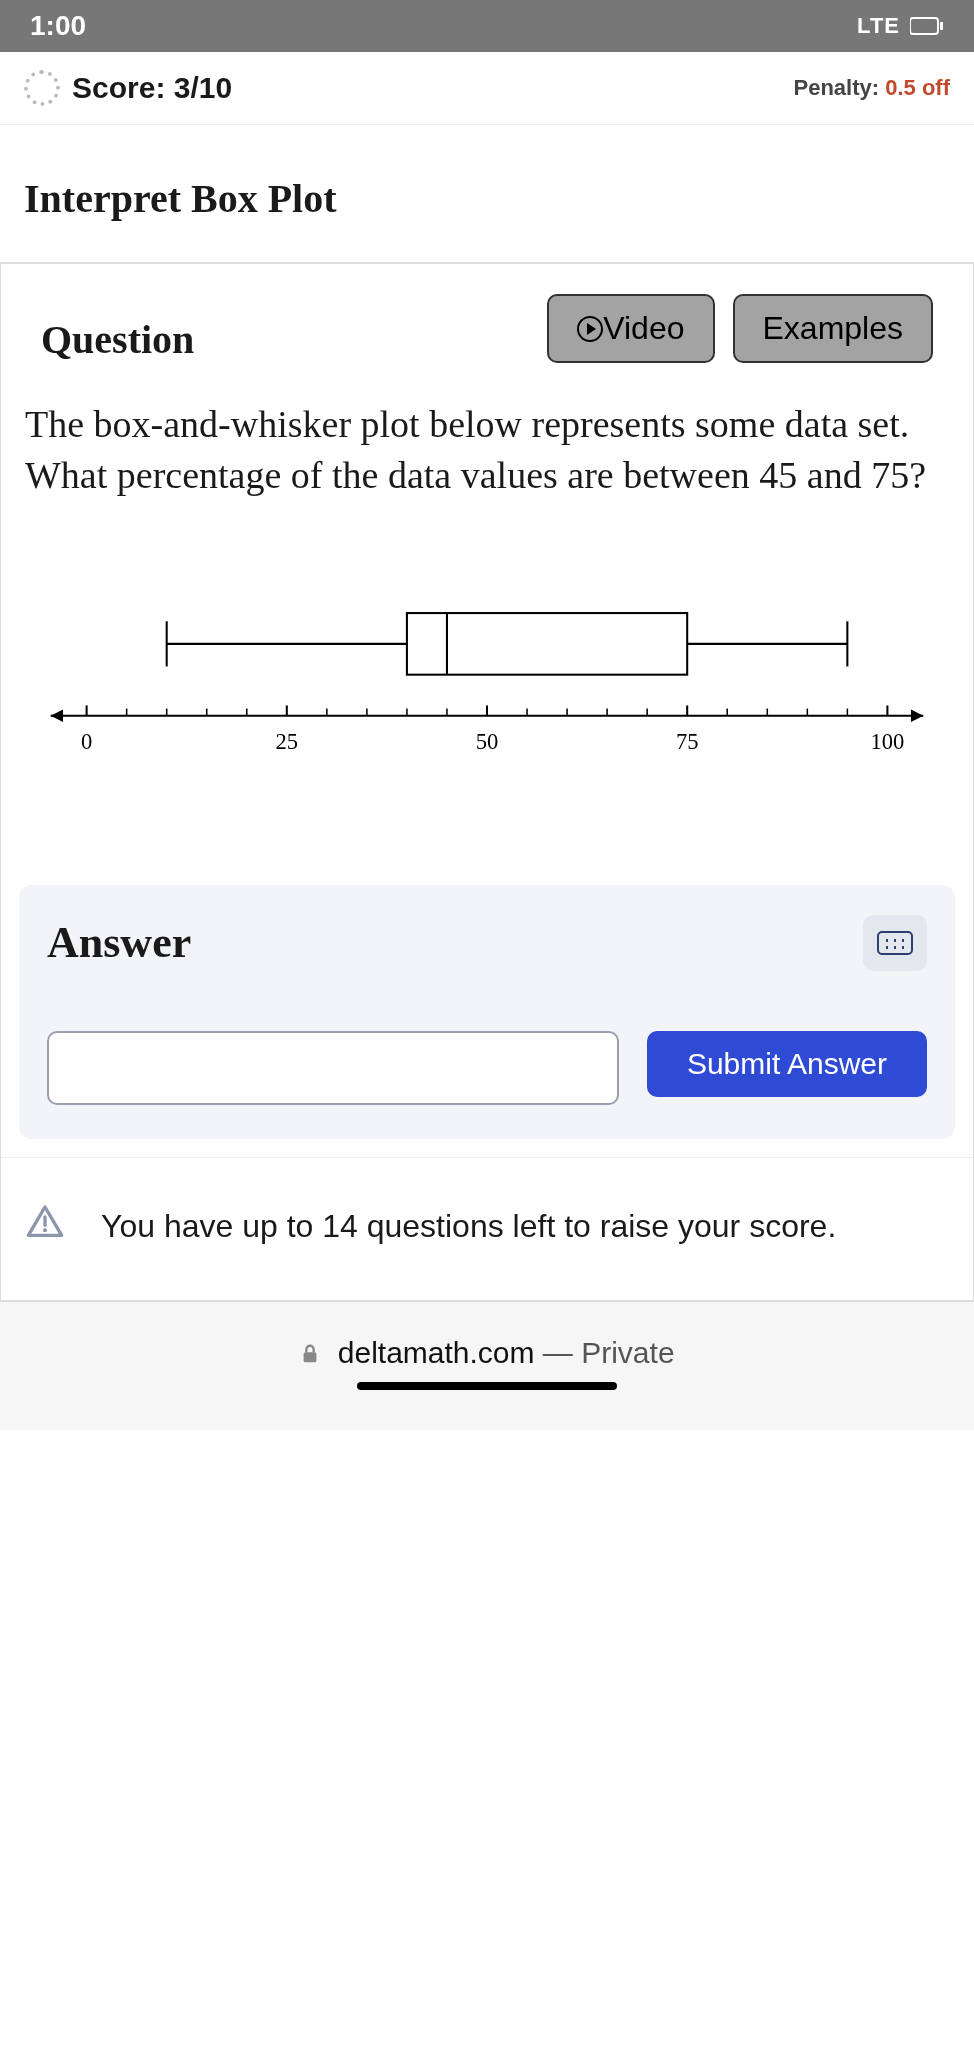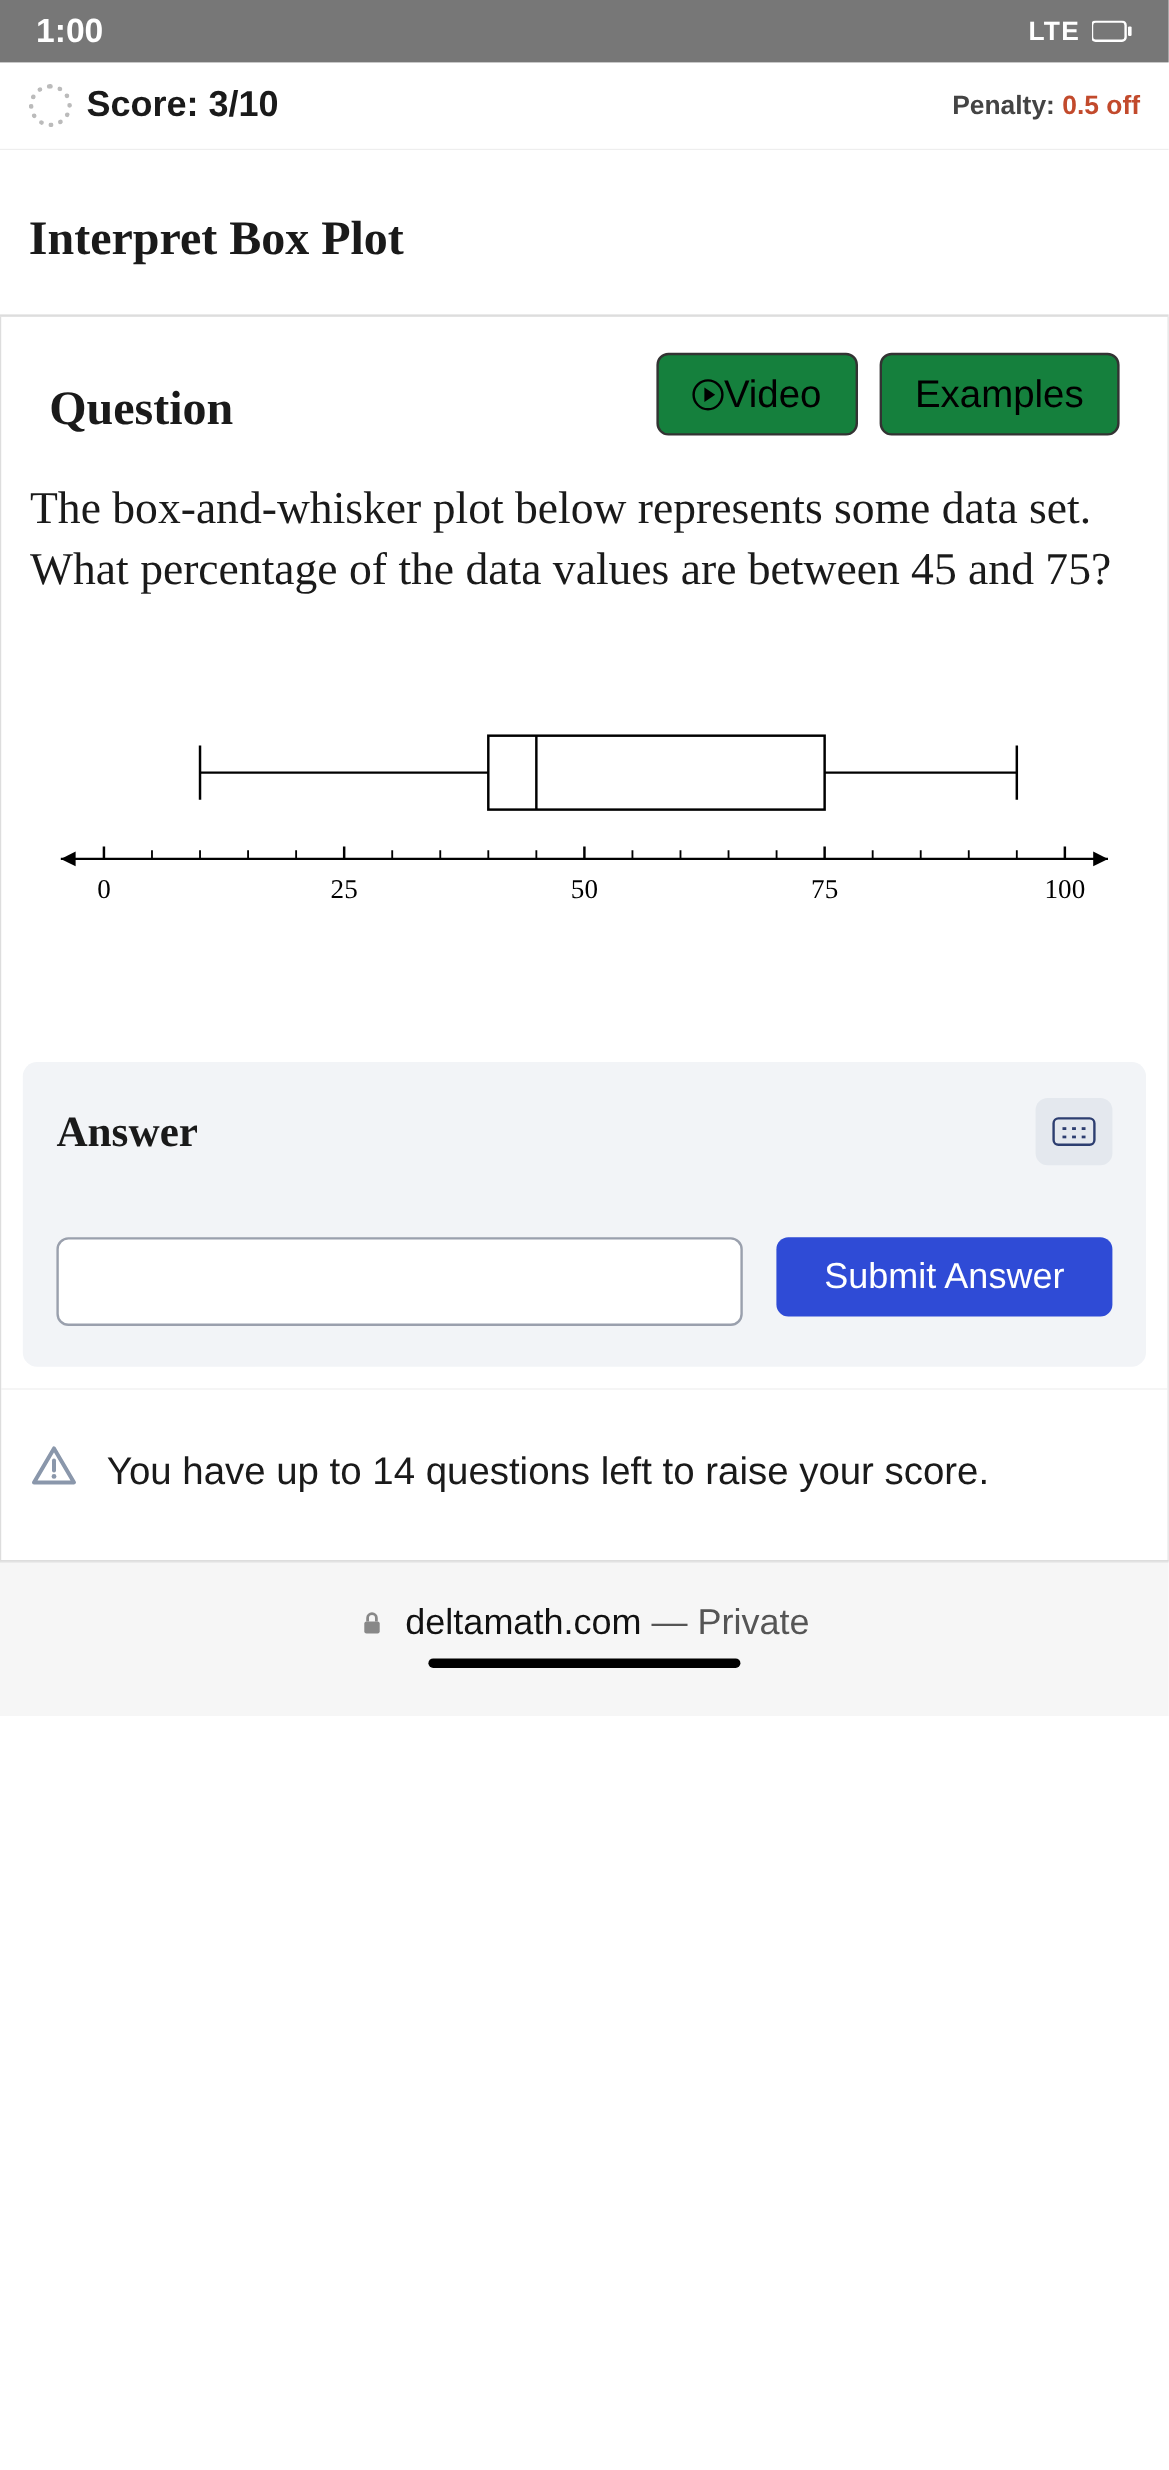--- a/index.html
+++ b/index.html
@@ -8,37 +8,37 @@
   .status-right { display: flex; align-items: center; gap: 10px; font-size: 22px; letter-spacing: 1px;}
   .score-bar { display: flex; justify-content: space-between; align-items: center; padding: 18px 24px; border-bottom: 1px solid #eee; font-family: -apple-system, sans-serif; }
   .score-left { display: flex; align-items: center; gap: 12px; font-size: 30px; font-weight: 700; }
   .spinner { width: 36px; height: 36px; border: 4px dotted #bbb; border-radius: 50%; }
   .penalty { font-size: 22px; color: #444; font-weight: bold; }
   .penalty-val { color: #c24a2c; }
   .section-title { font-size: 40px; font-weight: 700; padding: 50px 24px 40px; font-family: Georgia, serif; border-bottom: 2px solid #ddd; }
   .content { border: 1px solid #ddd; border-top: none; margin: 0; }
   .q-header { display: flex; align-items: flex-end; gap: 18px; padding: 30px 40px 24px; }
   .q-title { font-size: 40px; font-weight: 700; flex: 1; font-family: Georgia, serif;}
-  .btn-outline { border: 2px solid #333; border-radius: 10px; background: #15803d; padding: 14px 28px; font-size: 32px; font-family: -apple-system, sans-serif; display: flex; align-items: center; cursor: pointer; }
+  .btn-outline { border: 2px solid #333; border-radius: 10px; background: #a3a3a3; padding: 14px 28px; font-size: 32px; font-family: -apple-system, sans-serif; display: flex; align-items: center; cursor: pointer; }
   .play-icon { width: 26px; height: 26px; border: 2px solid #000; border-radius: 50%; display: flex; align-items: center; justify-content: center; }
   .play-tri { width: 0; height: 0; border-left: 9px solid #000; border-top: 6px solid transparent; border-bottom: 6px solid transparent; margin-left: 2px;}
   .q-text { font-size: 38px; line-height: 1.35; padding: 12px 24px 30px; font-family: Georgia, serif;}
   .plot-area { padding: 40px 24px 90px; }
   .plot-svg { width: 100%; height: auto; display: block; }
   .answer-box { background: #f2f4f7; border-radius: 12px; margin: 18px; padding: 30px 28px 34px; font-family: -apple-system, sans-serif;}
   .answer-hdr { display: flex; justify-content: space-between; align-items: center; }
-  .answer-title { font-size: 36px; font-weight: 700; font-family: Georgia, serif;}
+  .answer-title { font-size: 44px; font-weight: 700; font-family: Georgia, serif;}
   .keypad-btn { background: #e4e8ee; border-radius: 10px; width: 64px; height: 56px; display: flex; align-items: center; justify-content: center; cursor: pointer; }
   .keypad-inner { width: 36px; height: 24px; border: 2.5px solid #2d3e70; border-radius: 5px; position: relative; }
   .keypad-inner::before { content:""; position:absolute; inset: 4px; background: radial-gradient(circle,#2d3e70 1.5px,transparent 1.5px); background-size: 8px 7px;}
   .attempt { color: #7a8599; font-size: 30px; margin-top: 10px; font-family: Georgia, serif;}
   .answer-row { display: flex; gap: 28px; margin-top: 60px; align-items: stretch; }
   .answer-input { flex: 1; border: 2px solid #9aa0ad; border-radius: 10px; height: 74px; font-size: 30px; padding: 0 16px; background: #fff; font-family: Georgia, serif;}
   .submit-btn { background: #2f4bd6; color: #fff; border: none; border-radius: 10px; font-size: 30px; padding: 0 40px; height: 66px; cursor: pointer; font-family: -apple-system, sans-serif; text-align: center;}
-  .notice { display: flex; gap: 24px; padding: 44px 24px 50px; font-size: 32px; font-family: -apple-system, sans-serif; align-items: flex-start; border-top: 1px solid #eee;}
+  .notice { display: flex; gap: 36px; padding: 44px 24px 50px; font-size: 32px; font-family: -apple-system, sans-serif; align-items: flex-start; border-top: 1px solid #eee;}
   .warn-icon { flex-shrink: 0; }
   .url-bar { border-top: 1px solid #ddd; background: #f6f6f6; padding: 34px 0 40px; text-align: center; font-family: -apple-system, sans-serif; font-size: 30px; color: #555;}
   .url-host { color: #111; }
   .lock { color: #888; margin-right: 8px;}
   .home-ind { width: 260px; height: 8px; background: #000; border-radius: 6px; margin: 12px auto 0;}
 </style>
 </head>
 <body>
 
 <div class="status-bar">

